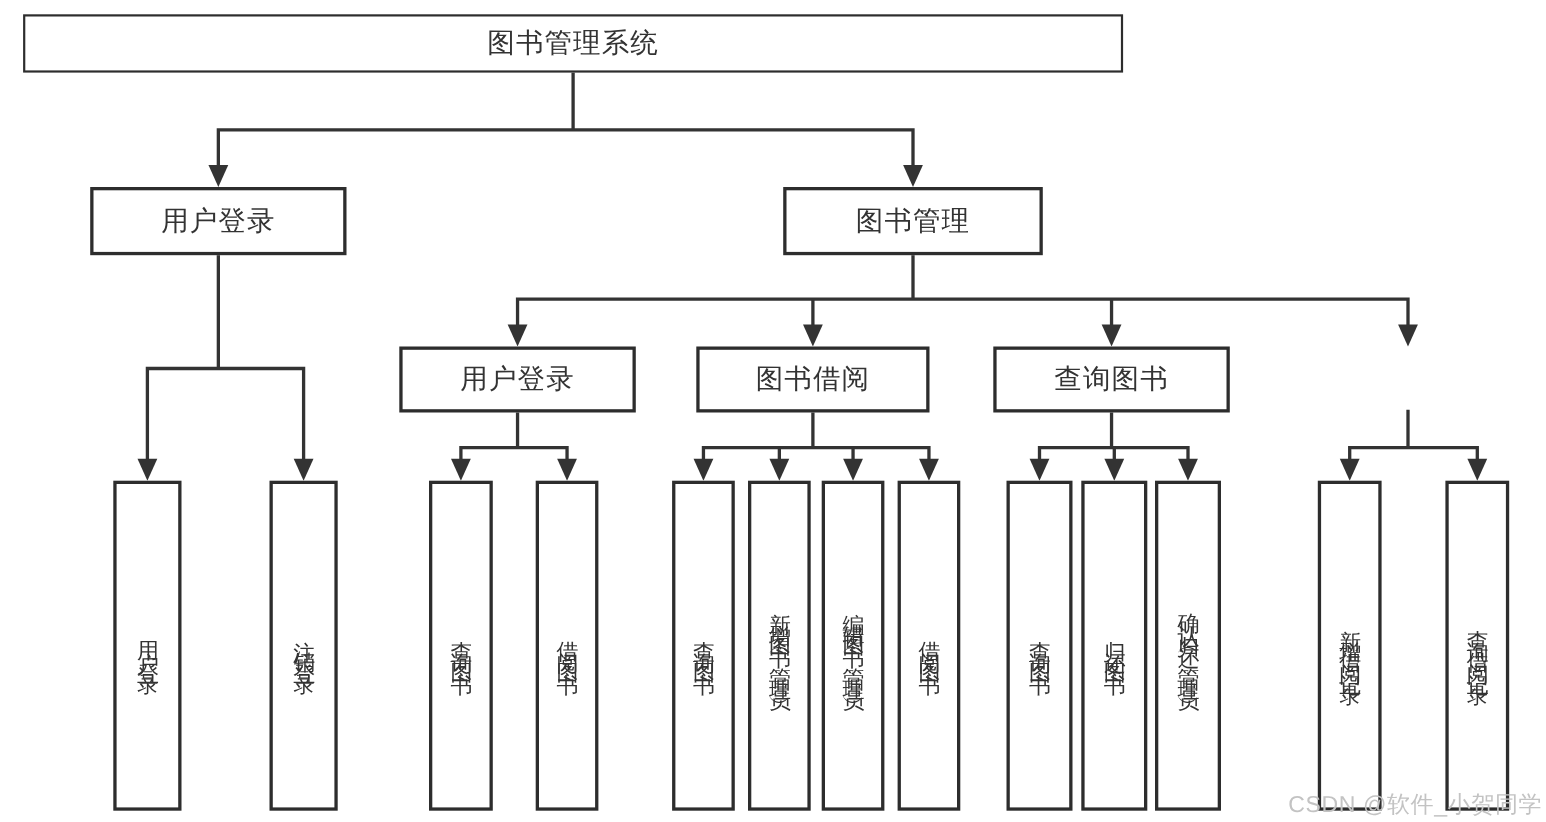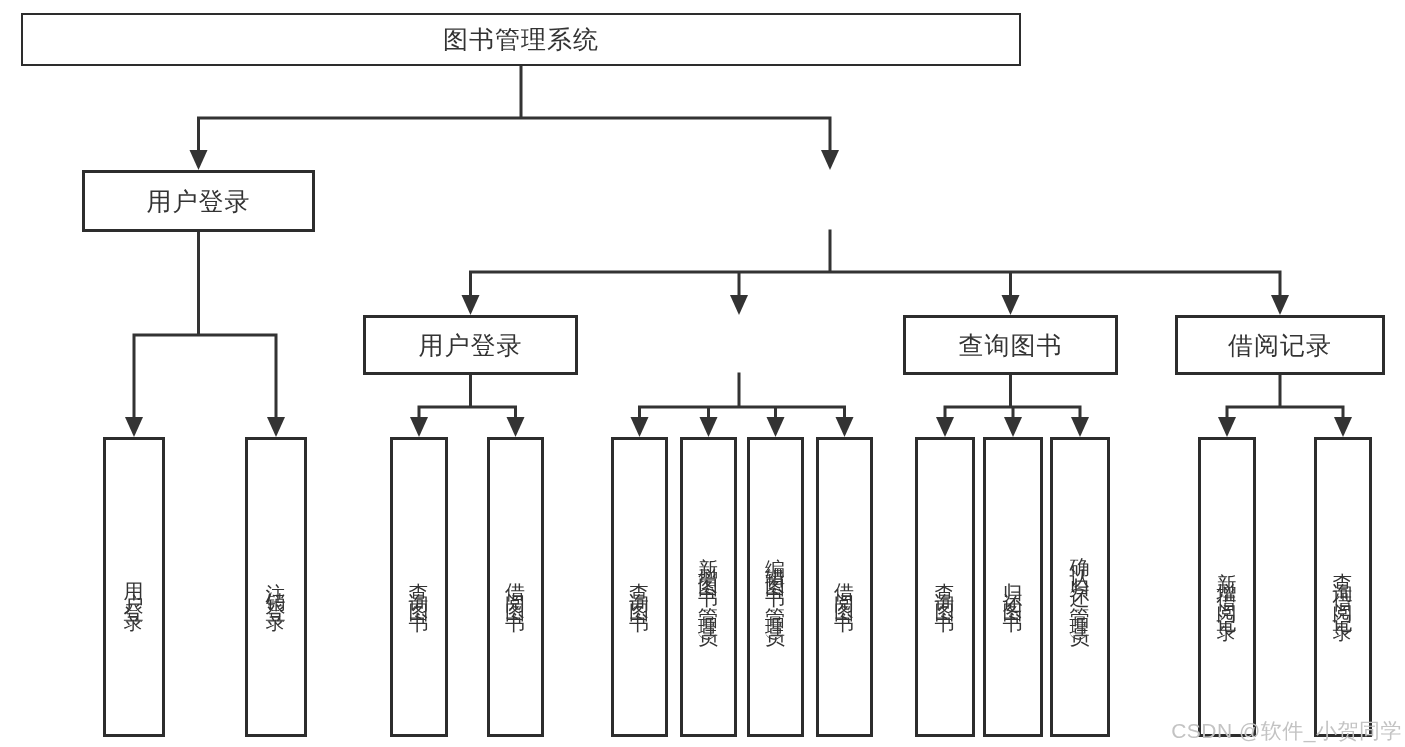--- a/index.html
+++ b/index.html
@@ -85,29 +85,32 @@
     <polygon points="1334,417 1352,417 1343,437"></polygon>
   </svg>
 
   <div class="box root" style="left:21px;top:13px;width:1000px;height:53px">
     <span class="hlabel">图书管理系统</span>
   </div>
 
   <div class="box" style="left:82px;top:170px;width:233px;height:62px">
     <span class="hlabel">用户登录</span>
   </div>
+  <div class="box" style="left:712px;top:170px;width:236px;height:62px">
+    <span class="hlabel">图书管理</span>
+  </div>
 
   <div class="box" style="left:363px;top:315px;width:215px;height:60px">
     <span class="hlabel">用户登录</span>
   </div>
+  <div class="box" style="left:633px;top:315px;width:212px;height:60px">
+    <span class="hlabel">图书借阅</span>
+  </div>
   <div class="box" style="left:903px;top:315px;width:215px;height:60px">
     <span class="hlabel">查询图书</span>
-  </div>
-  <div class="box" style="left:1175px;top:315px;width:210px;height:60px">
-    <span class="hlabel">借阅记录</span>
   </div>
 
   <div class="box" style="left:103px;top:437px;width:62px;height:300px">
     <span class="vlabel">用户登录</span>
   </div>
   <div class="box" style="left:245px;top:437px;width:62px;height:300px">
     <span class="vlabel">注销登录</span>
   </div>
 
   <div class="box" style="left:390px;top:437px;width:58px;height:300px">

